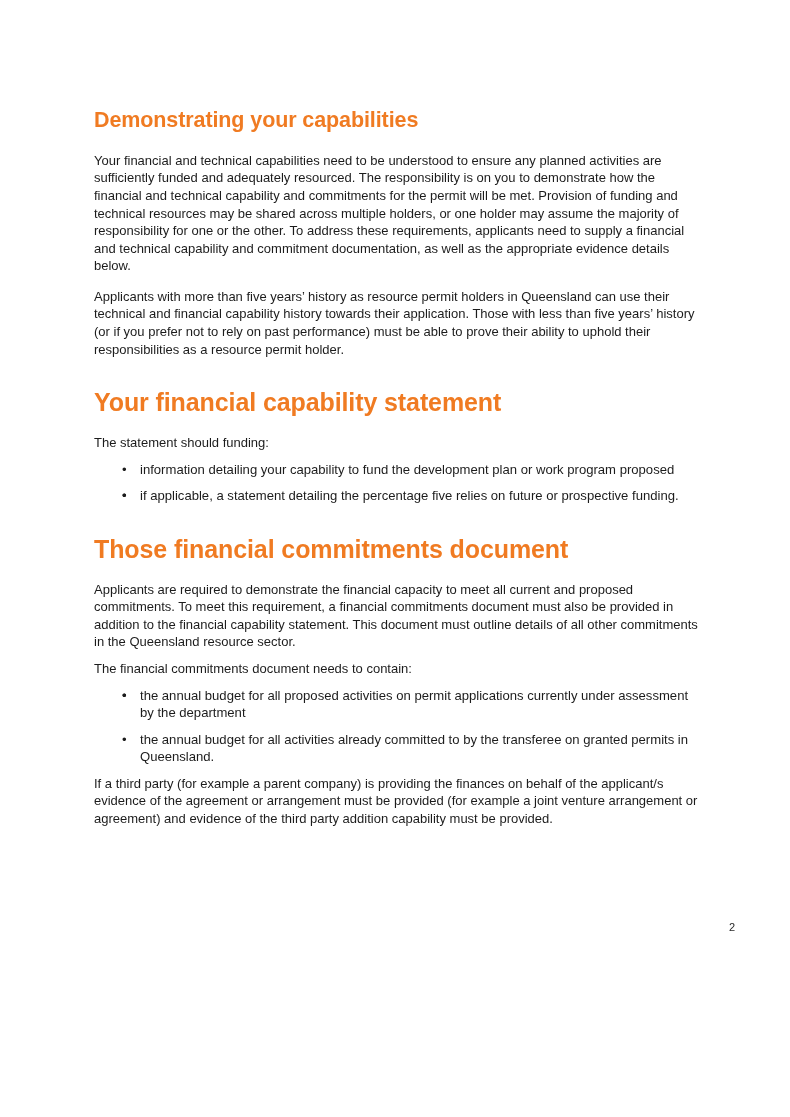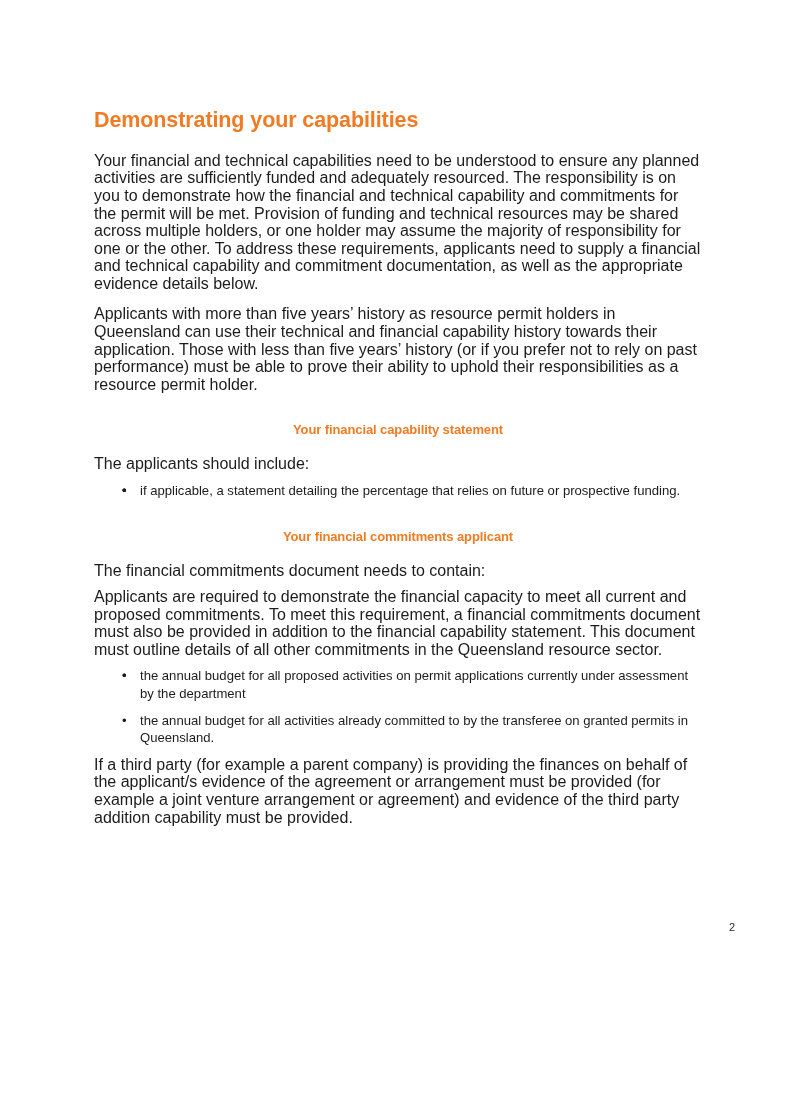--- a/index.html
+++ b/index.html
@@ -29,30 +29,29 @@
   }
   h1.doc-h1 {
     font-size: 21.5px;
     font-weight: bold;
     color: #F07B22;
     margin: 0 0 19px 0;
     letter-spacing: -0.1px;
     line-height: 1.15;
   }
   h2.doc-h2 {
-    font-size: 13px;
+    font-size: 25px;
     font-weight: bold;
     color: #F07B22;
     margin: 30px 0 17px 0;
     letter-spacing: -0.1px;
     line-height: 1.15;
-    text-align: center;
   }
   p.doc-p {
-    font-size: 16px;
+    font-size: 13px;
     line-height: 17.6px;
     margin: 0 0 13px 0;
     color: #1c1c1c;
     text-align: left;
   }
   p.doc-p.tight {
     margin-bottom: 9px;
   }
   ul.doc-ul {
     list-style: none;
@@ -106,42 +105,43 @@
   <div class="content">
 
     <h1 class="doc-h1">Demonstrating your capabilities</h1>
 
     <p class="doc-p">Your financial and technical capabilities need to be understood to ensure any planned activities are sufficiently funded and adequately resourced. The responsibility is on you to demonstrate how the financial and technical capability and commitments for the permit will be met. Provision of funding and technical resources may be shared across multiple holders, or one holder may assume the majority of responsibility for one or the other. To address these requirements, applicants need to supply a financial and technical capability and commitment documentation, as well as the appropriate evidence details below.</p>
 
     <p class="doc-p">Applicants with more than five years’ history as resource permit holders in Queensland can use their technical and financial capability history towards their application. Those with less than five years’ history (or if you prefer not to rely on past performance) must be able to prove their ability to uphold their responsibilities as a resource permit holder.</p>
 
     <h2 class="doc-h2">Your financial capability statement</h2>
 
-    <p class="doc-p tight">The applicants should include:</p>
+    <p class="doc-p tight">The statement should funding:</p>
 
     <ul class="doc-ul">
       <li>
         <span class="bullet">•</span>
+        <span>information detailing your capability to fund the development plan or work program proposed</span>
       </li>
       <li>
         <span class="bullet">•</span>
       </li>
       <li>
         <span class="bullet">•</span>
-        <span>if applicable, a statement detailing the percentage that relies on future or prospective funding.</span>
+        <span>if applicable, a statement detailing the percentage five relies on future or prospective funding.</span>
       </li>
     </ul>
 
 
-    <h2 class="doc-h2">Your financial commitments applicant</h2>
+    <h2 class="doc-h2">Those financial commitments document</h2>
 
 
+    <p class="doc-p tight">Applicants are required to demonstrate the financial capacity to meet all current and proposed commitments. To meet this requirement, a financial commitments document must also be provided in addition to the financial capability statement. This document must outline details of all other commitments in the Queensland resource sector.</p>
+
     <p class="doc-p tight">The financial commitments document needs to contain:</p>
-
-    <p class="doc-p tight">Applicants are required to demonstrate the financial capacity to meet all current and proposed commitments. To meet this requirement, a financial commitments document must also be provided in addition to the financial capability statement. This document must outline details of all other commitments in the Queensland resource sector.</p>
 
     <ul class="doc-ul">
       <li>
         <span class="bullet">•</span>
       </li>
       <li>
         <span class="bullet">•</span>
         <span>the annual budget for all proposed activities on permit applications currently under assessment by the department</span>
       </li>
       <li>

